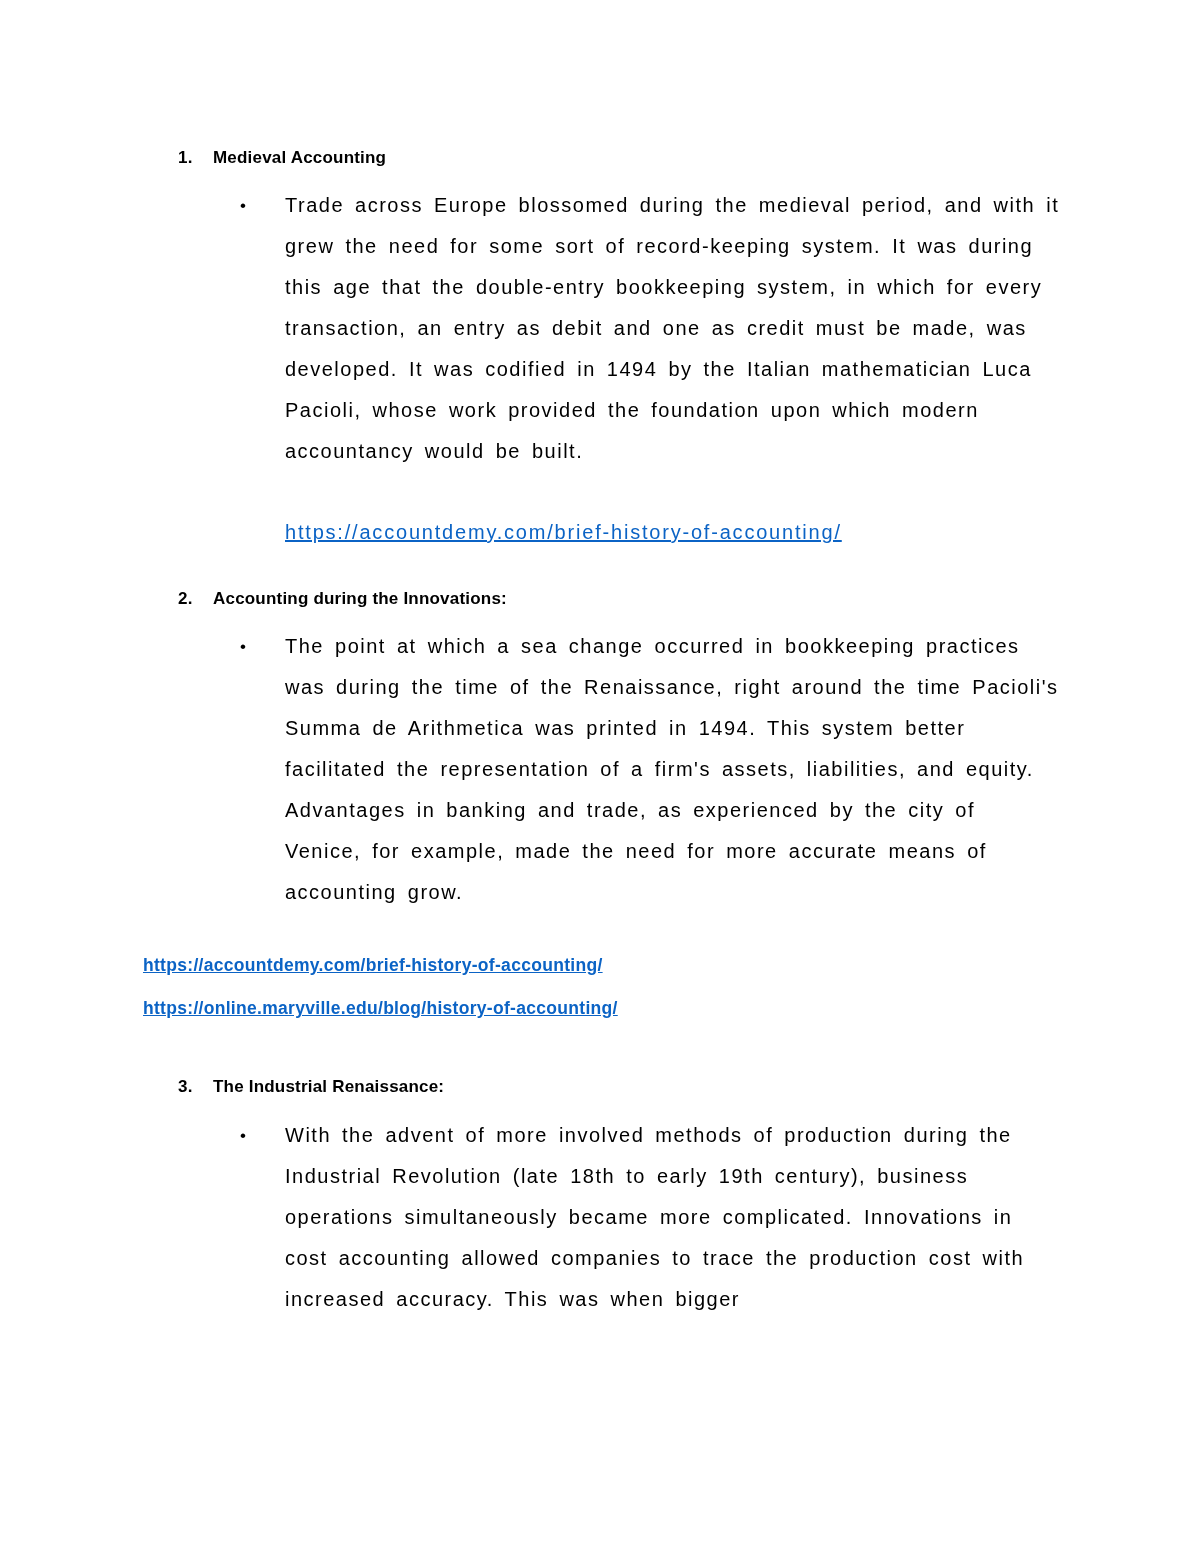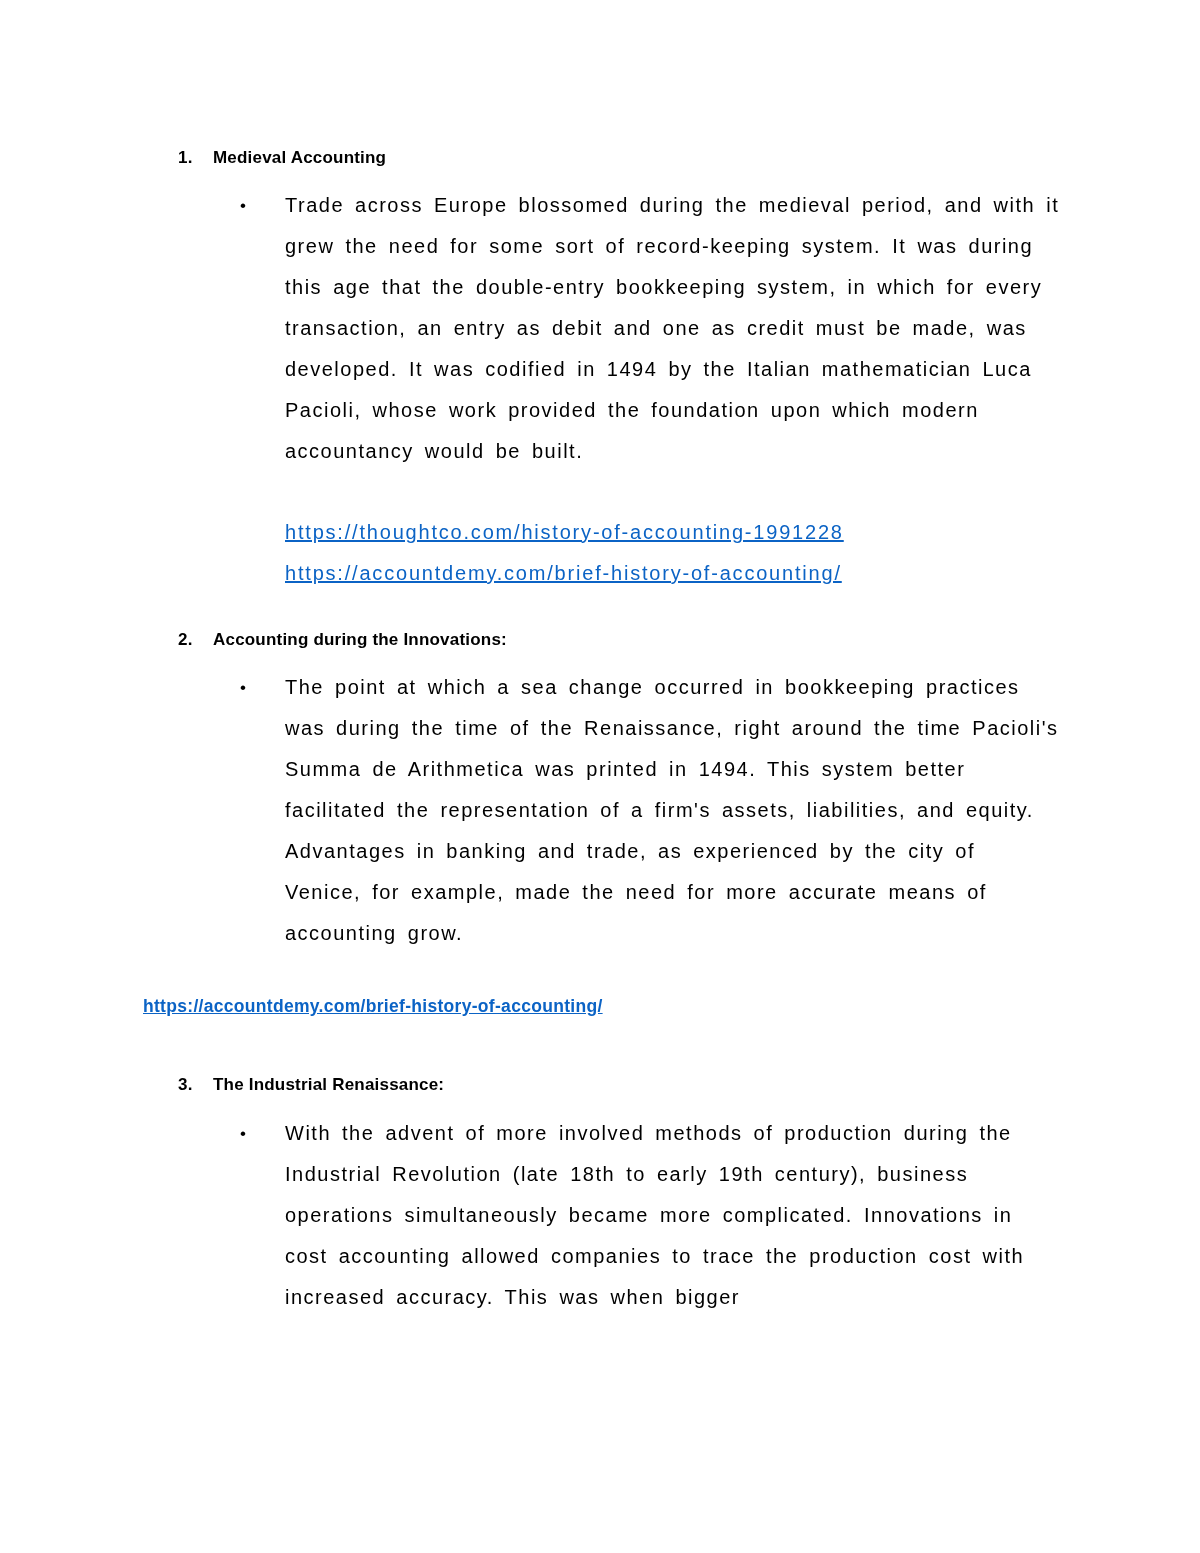--- a/index.html
+++ b/index.html
@@ -106,36 +106,36 @@
   <section>
     <div class="heading-row">
       <span class="num">1.</span>
       <h2 class="heading">Medieval Accounting</h2>
     </div>
     <div class="bullet-row mt-h1-para">
       <span class="bullet">•</span>
       <p class="body-para">Trade across Europe blossomed during the medieval period, and with it grew the need for some sort of record-keeping system. It was during this age that the double-entry bookkeeping system, in which for every transaction, an entry as debit and one as credit must be made, was developed. It was codified in 1494 by the Italian mathematician Luca Pacioli, whose work provided the foundation upon which modern accountancy would be built.</p>
     </div>
     <div class="links-indent mt-para-links">
-      <a class="doc-link link-body">https://thoughtco.com/history-of-accounting-1991228</a>
       <a class="doc-link link-body">https://accountdemy.com/brief-history-of-accounting/</a>
     </div>
   </section>
 
   <section>
     <div class="heading-row mt-links-h2">
       <span class="num">2.</span>
       <h2 class="heading">Accounting during the Innovations:</h2>
     </div>
     <div class="bullet-row mt-h2-para">
       <span class="bullet">•</span>
       <p class="body-para">The point at which a sea change occurred in bookkeeping practices was during the time of the Renaissance, right around the time Pacioli's Summa de Arithmetica was printed in 1494. This system better facilitated the representation of a firm's assets, liabilities, and equity. Advantages in banking and trade, as experienced by the city of Venice, for example, made the need for more accurate means of accounting grow.</p>
     </div>
     <div class="links-left mt-para-leftlinks">
       <a class="doc-link link-bold">https://accountdemy.com/brief-history-of-accounting/</a>
+      <a class="doc-link link-bold">https://online.maryville.edu/blog/history-of-accounting/</a>
     </div>
   </section>
 
   <section>
     <div class="heading-row mt-leftlinks-h3">
       <span class="num">3.</span>
       <h2 class="heading">The Industrial Renaissance:</h2>
     </div>
     <div class="bullet-row mt-h3-para">
       <span class="bullet">•</span>

